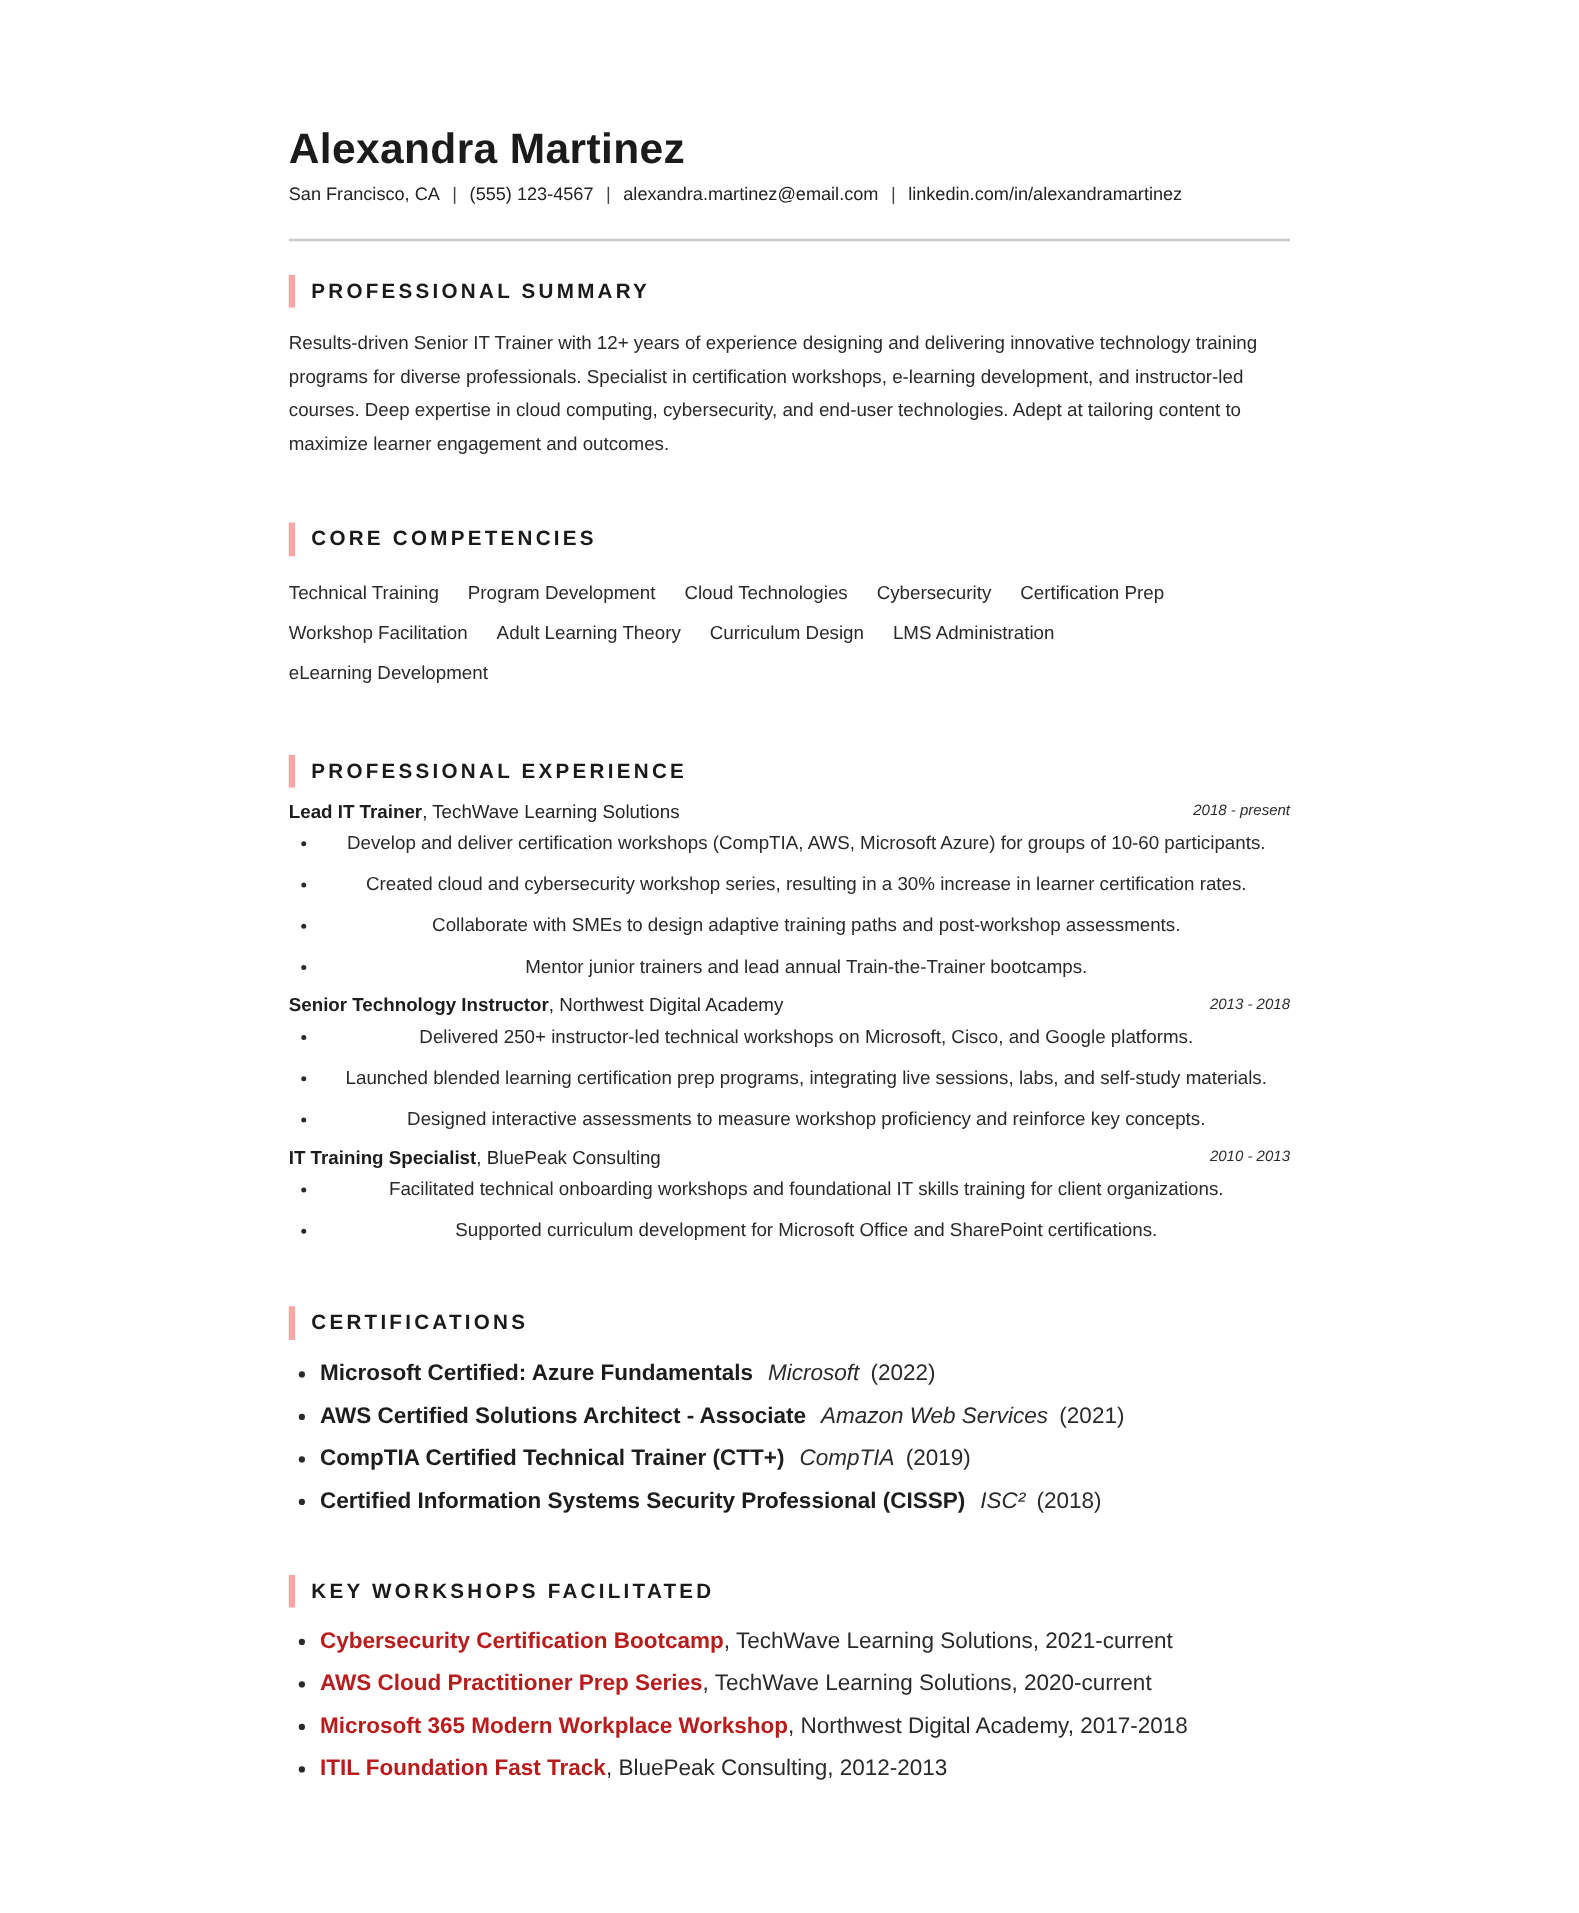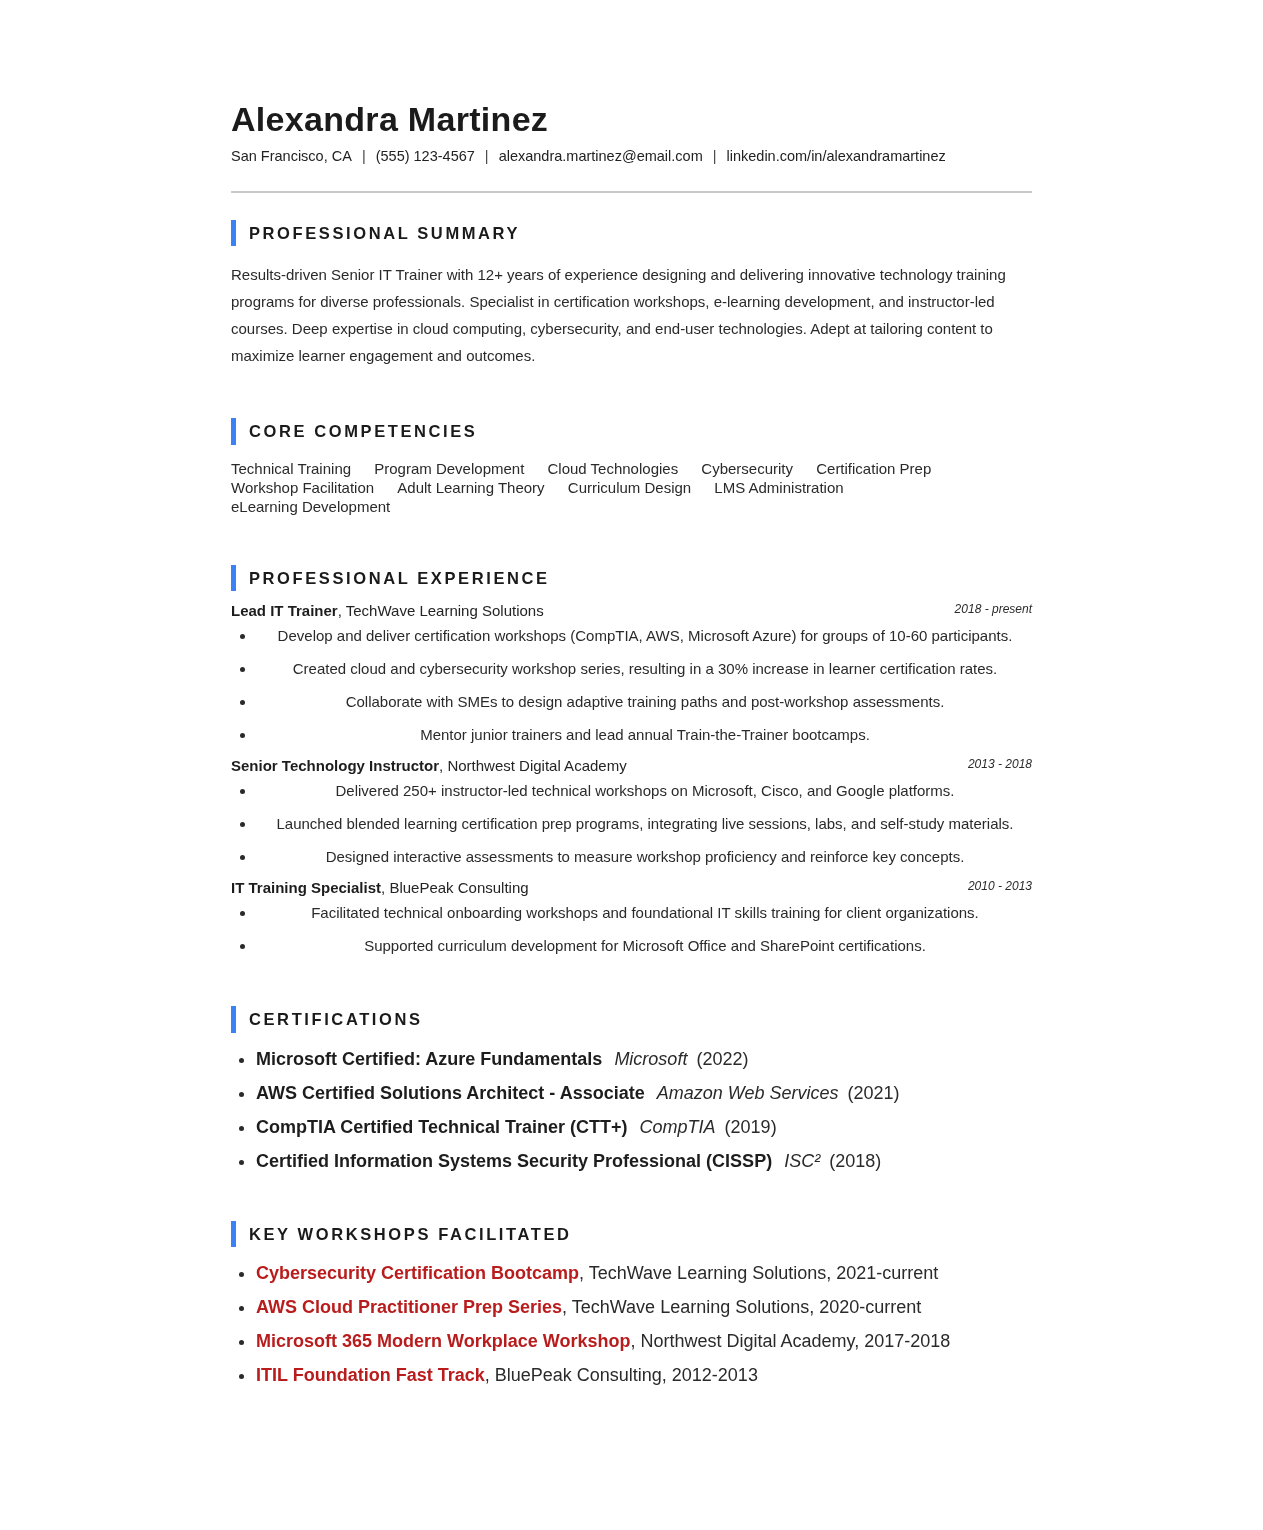--- a/index.html
+++ b/index.html
@@ -46,37 +46,37 @@
   }
   
   .section { margin-top: 0; }
   .section-heading {
     display: flex;
     align-items: center;
     font-size: 16.5px;
     font-weight: 700;
     letter-spacing: 2.6px;
     color: #1a1a1a;
-    border-left: 5px solid #3b82f6;
+    border-left: 5px solid #fca5a5;
     padding-left: 13px;
     line-height: 1.6;
   }
   .mt-sec1 { margin-top: 27px; }
   .mt-sec  { margin-top: 49px; }
   .body-text {
     font-size: 15px;
     line-height: 27px;
     color: #2a2a2a;
     margin-top: 15px;
   }
   
   .competency-list {
     margin-top: 14px;
     font-size: 15px;
-    line-height: 19px;
+    line-height: 32px;
     color: #2a2a2a;
   }
   .competency-item {
     display: inline-block;
     margin-right: 19px;
   }
   
   .job { margin-top: 0; }
   .job-header {
     display: flex;

